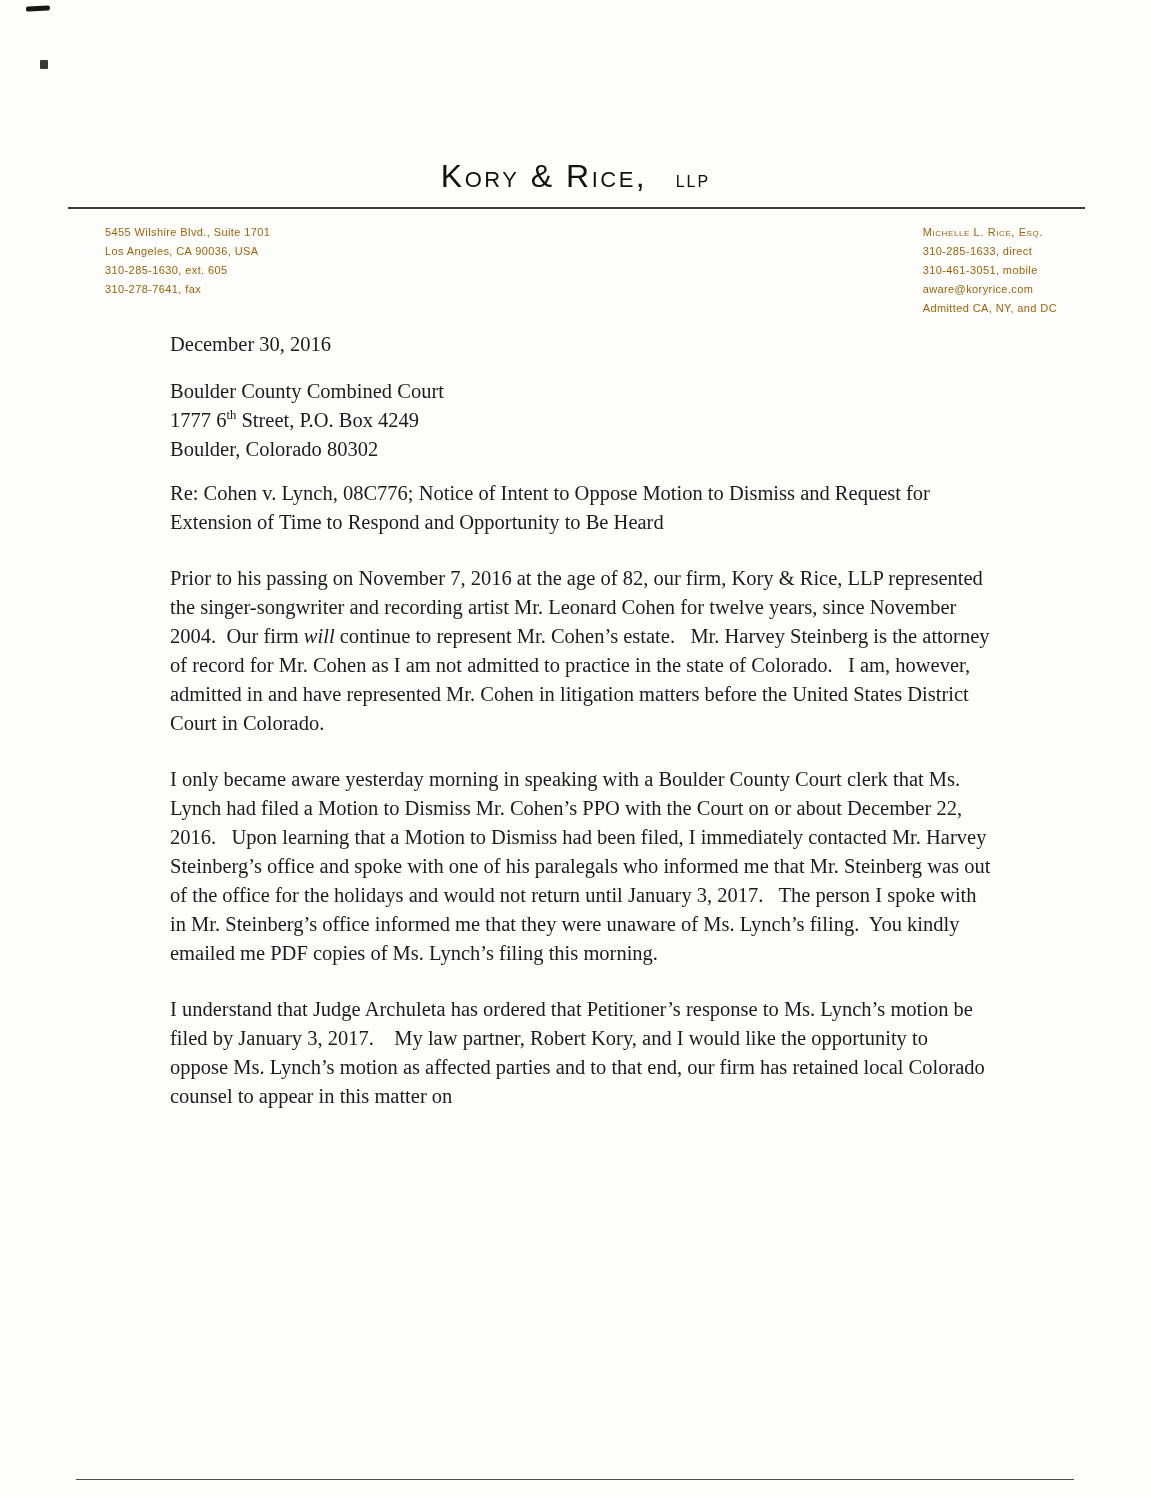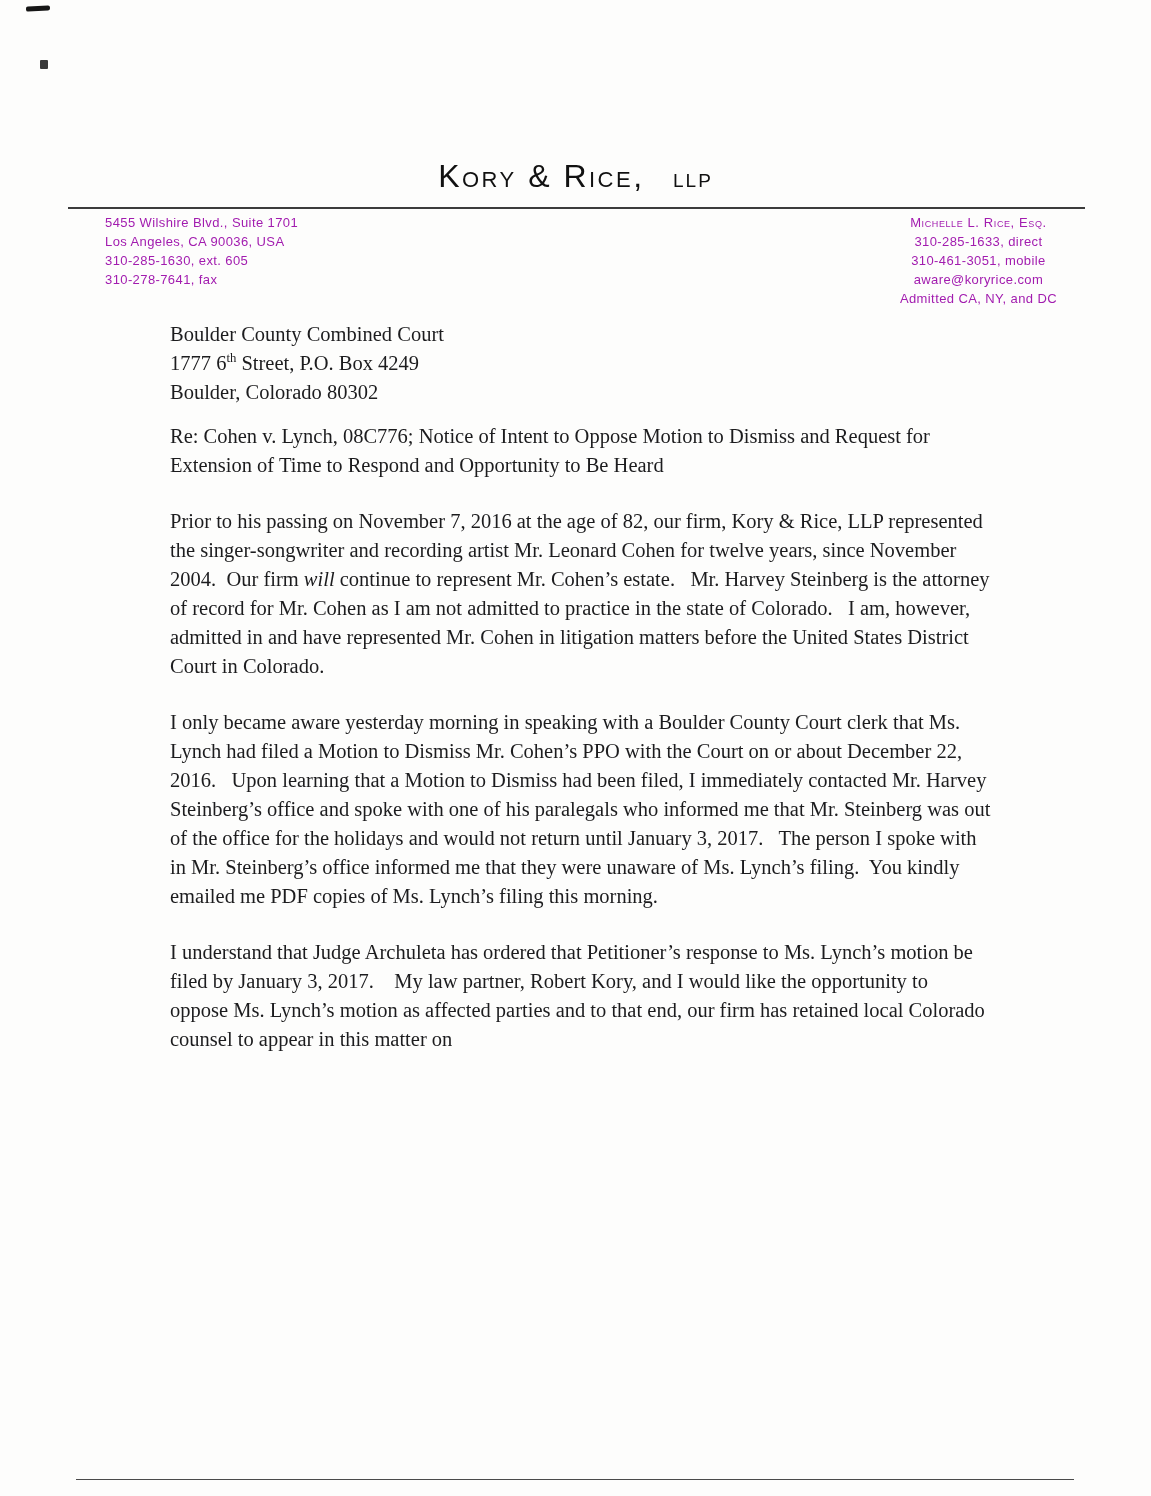--- a/index.html
+++ b/index.html
@@ -26,43 +26,43 @@
     font-family: "Liberation Sans", sans-serif;
     color: #111;
     white-space: nowrap;
   }
   .firm-main {
     font-variant: small-caps;
     font-size: 32px;
     letter-spacing: 2.5px;
   }
   .firm-suffix {
-    font-size: 19px;
+    font-size: 16px;
     letter-spacing: 2px;
     margin-left: 24px;
   }
 
   .rule-top {
     margin: 12px 66px 0 68px;
     border-top: 2px solid #3c3c3c;
     height: 0;
   }
 
   
   .contacts {
     display: flex;
     justify-content: space-between;
-    margin: 4px 94px 0 105px;
+    margin: 14px 94px 0 105px;
     font-family: "Liberation Sans", sans-serif;
-    font-size: 13px;
+    font-size: 11px;
     line-height: 19px;
     letter-spacing: 0.4px;
-    color: #a21caf;
+    color: #a16207;
   }
-  .contact-right { text-align: center; }
+  .contact-right { text-align: left; }
   .attorney-name { font-variant: small-caps; letter-spacing: 0.6px; }
 
   
   .letter {
     margin: 12px 160px 0 170px;
     font-size: 20.5px;
     line-height: 29px;
   }
   .letter p { margin: 0; white-space: pre-wrap; }
   .date { margin-bottom: 18px !important; }
@@ -108,20 +108,21 @@
       <div class="attorney-name">Michelle L. Rice, Esq.</div>
       <div>310-285-1633, direct</div>
       <div>310-461-3051, mobile</div>
       <div>aware@koryrice.com</div>
       <div>Admitted CA, NY, and DC</div>
     </div>
   </div>
 
   <main class="letter">
 
+    <p class="date">December 30, 2016</p>
 
     <div class="recipient">
       <div>Boulder County Combined Court</div>
       <div><span>1777 6</span><sup>th</sup><span> Street, P.O. Box 4249</span></div>
       <div>Boulder, Colorado 80302</div>
     </div>
 
     <p class="re">Re: Cohen v. Lynch, 08C776; Notice of Intent to Oppose Motion to Dismiss and Request for Extension of Time to Respond and Opportunity to Be Heard</p>
 
 

